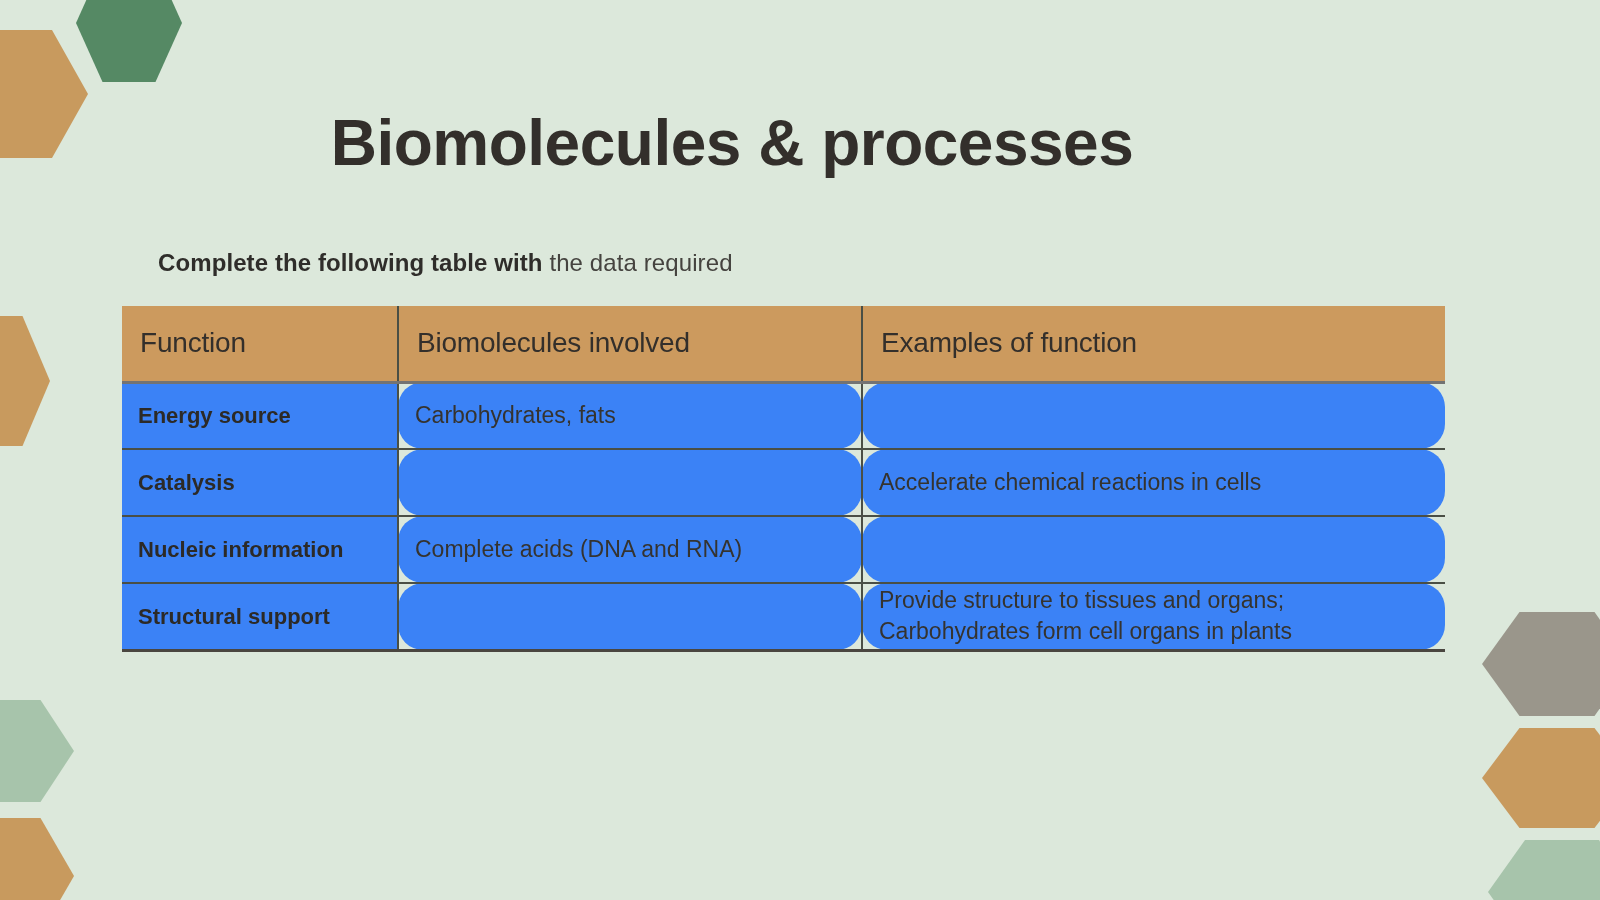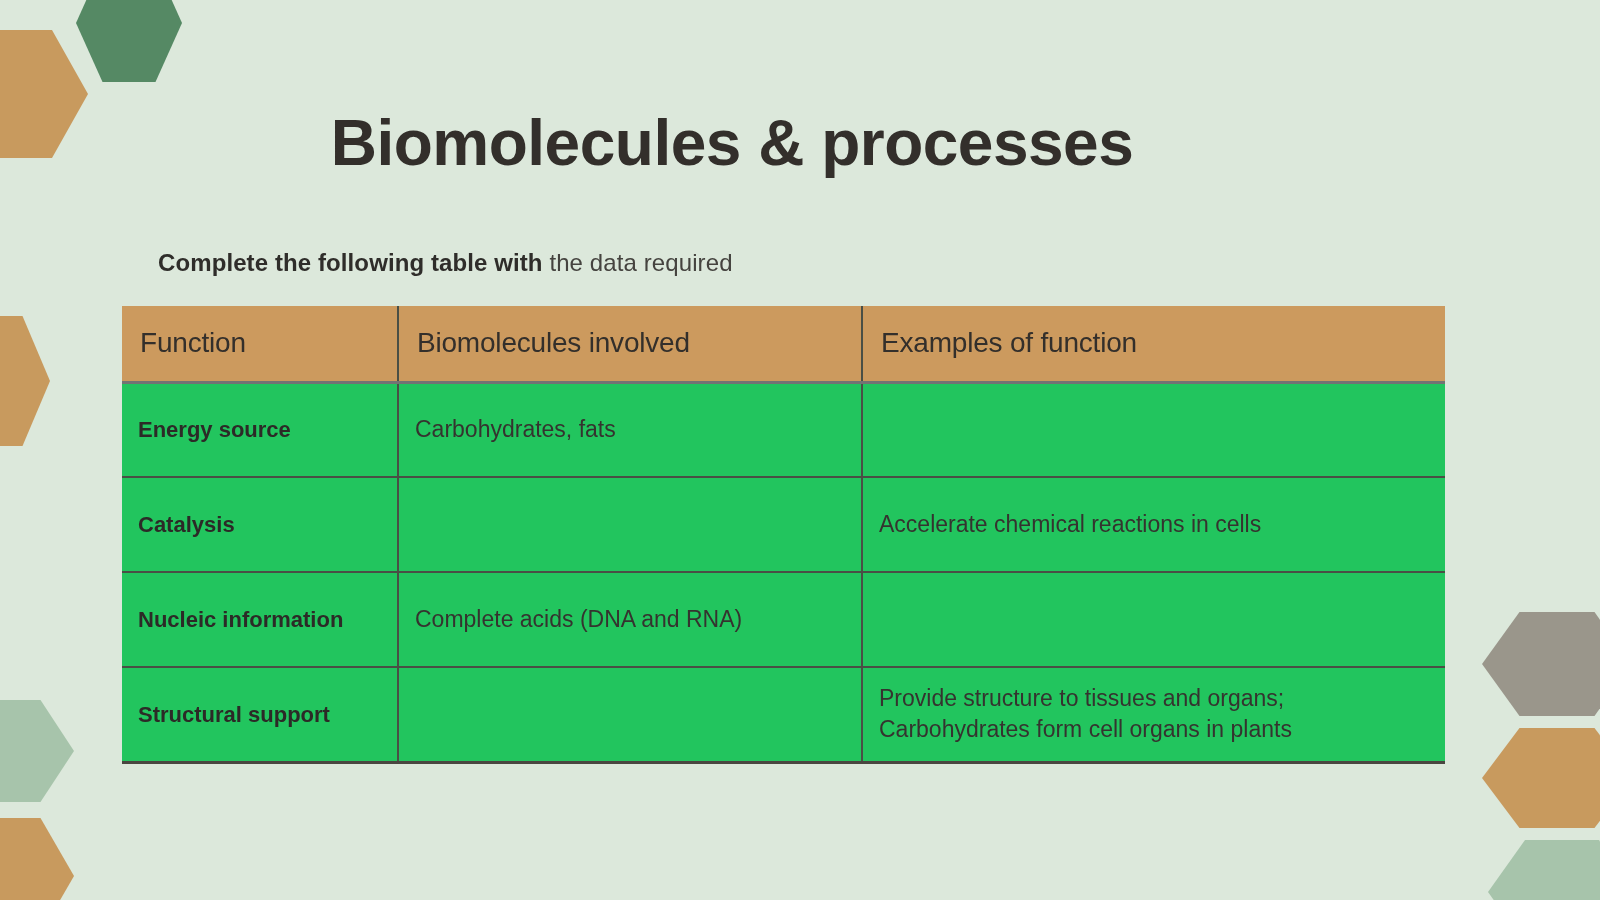--- a/index.html
+++ b/index.html
@@ -105,42 +105,43 @@
     font-weight: 500;
     color: #332f2b;
     letter-spacing: -0.2px;
     padding: 0 18px;
     border-right: 2px solid #4a4f45;
     border-bottom: 3px solid #737373;
   }
   table.data-table thead th:last-child { border-right: none; margin-top: 40px; }
 
   table.data-table tbody td {
-    background: #22c55e;
-    height: 95px;
+    background: #3b82f6;
+    height: 67px;
     vertical-align: middle;
     padding: 0 16px;
     border-right: 2px solid #4a4f45;
     border-bottom: 2px solid #4a4f45;
     color: #35332f;
     font-size: 23px;
     line-height: 1.34;
   }
   table.data-table tbody td:last-child { border-right: none; }
   table.data-table tbody tr:last-child td { border-bottom: 3px solid #4a4640; }
 
   table.data-table tbody td.fn {
     font-weight: 700;
     font-size: 22px;
     color: #2c2a27;
     padding-left: 16px;
   }
   table.data-table tbody td.val {
     font-weight: 400;
     padding-left: 16px;
+    border-radius: 25px;
   }
   td.empty { }
   .cell-line { display: block; }
 </style>
 </head>
 <body>
 
 <div class="deco-layer">
   <div class="hex hex-tl-ochre"></div>
   <div class="hex hex-tl-green"></div>

